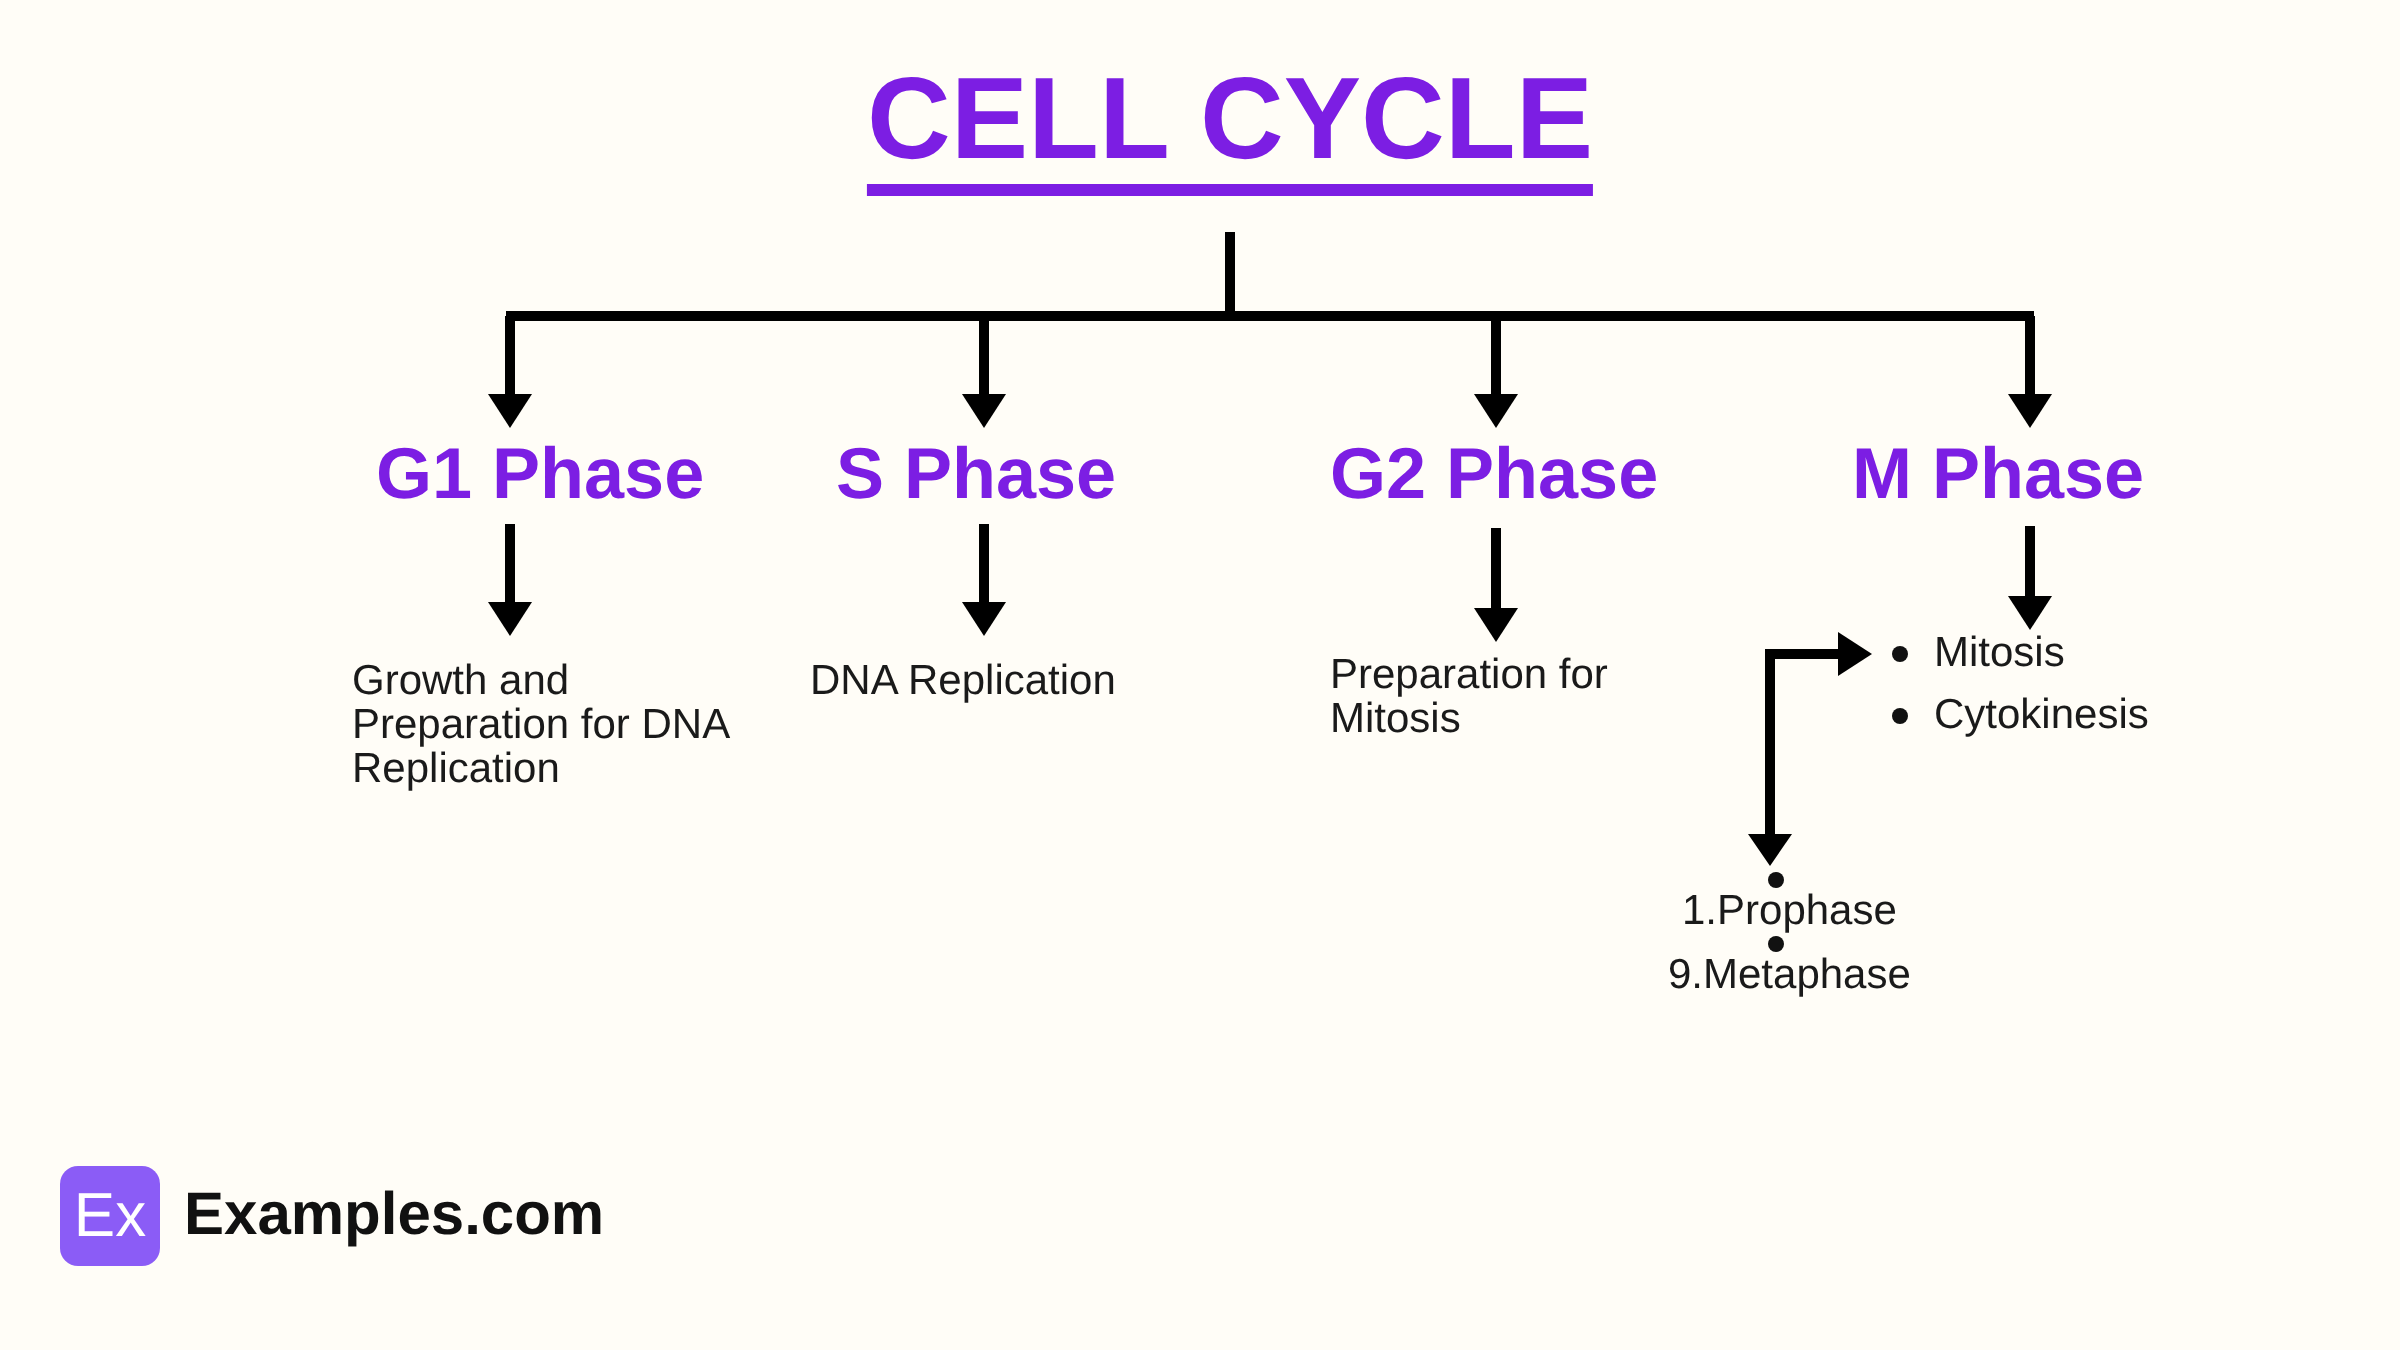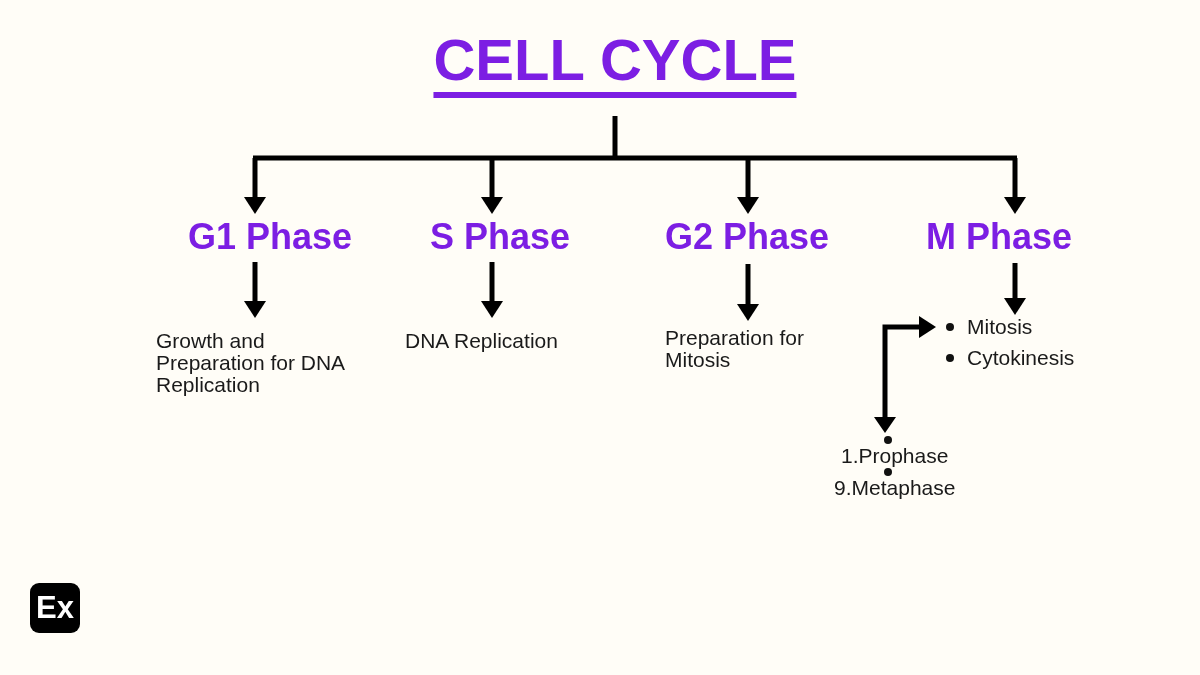--- a/index.html
+++ b/index.html
@@ -30,32 +30,32 @@
   .phase-label {
     position: absolute;
     top: 218px;
     font-size: 36px;
     font-weight: 600;
     line-height: 38px;
     color: #7C1EE3;
     white-space: nowrap;
   }
   .pl-g1 { left: 188px; }
-  .pl-s  { left: 430px; }
+  .pl-s  { left: 418px; }
   .pl-g2 { left: 665px; text-align: center; }
   .pl-m  { left: 926px; }
 
   .desc {
     position: absolute;
     font-size: 21px;
     font-weight: 500;
     line-height: 22px;
     color: #1A1A1A;
   }
-  .desc-g1 { left: 156px; top: 330px; width: 200px; }
+  .desc-g1 { left: 176px; top: 330px; width: 200px; }
   .desc-s  { left: 405px; top: 330px; white-space: nowrap; }
   .desc-g2 { left: 665px; top: 327px; width: 170px; }
 
   .bullet-list { position: absolute; }
   .bl-m      { left: 946px; top: 311px; }
   .bl-stages { left: 834px; top: 436px; }
   .bullet-row { display: flex; align-items: center; height: 31px; }
   .bl-stages .bullet-row { height: 31.5px; flex-direction: column; }
   .dot {
     width: 8px; height: 8px;
@@ -67,25 +67,25 @@
   .bullet-text { font-size: 21px; font-weight: 500; white-space: nowrap; }
 
   .brand {
     position: absolute;
     left: 30px; top: 583px;
     display: flex;
     align-items: center;
   }
   .brand-badge {
     width: 50px; height: 50px;
-    background: #000000;
+    background: #8b5cf6;
     border-radius: 9px;
     color: #fff;
     font-size: 31px;
-    font-weight: 700;
+    font-weight: 400;
     display: flex;
     align-items: center;
     justify-content: center;
   }
   .brand-name {
     margin-left: 12px;
     font-size: 30px;
     font-weight: 700;
     color: #111;
     letter-spacing: 0px;
@@ -178,15 +178,16 @@
       <span class="bullet-text">1.Prophase</span>
     </div>
     <div class="bullet-row">
       <span class="dot"></span>
       <span class="bullet-text">9.Metaphase</span>
     </div>
   </div>
 
   <div class="brand">
     <div class="brand-badge">Ex</div>
+    <div class="brand-name">Examples.com</div>
   </div>
 
 </div>
 
 </body></html>

